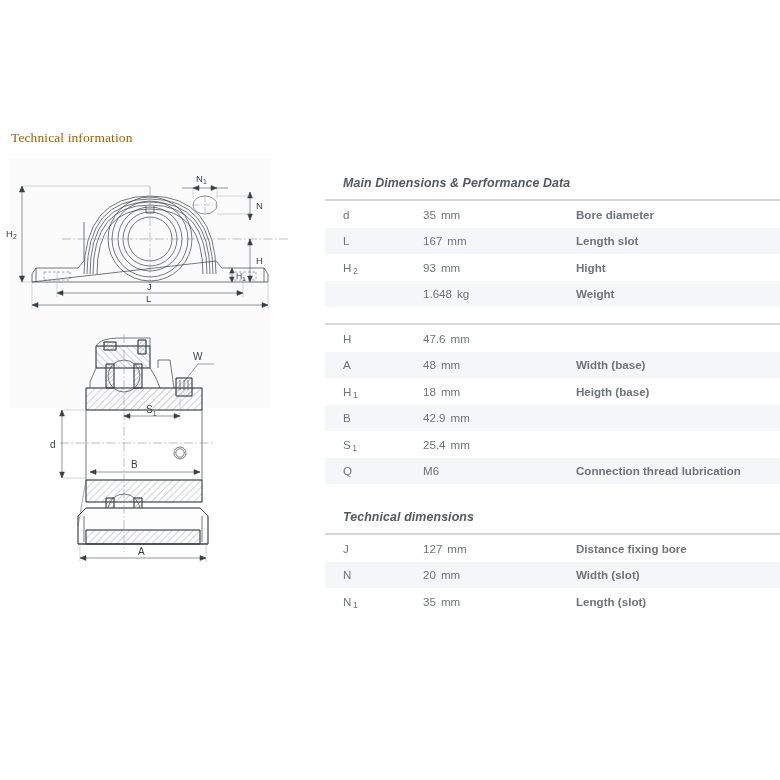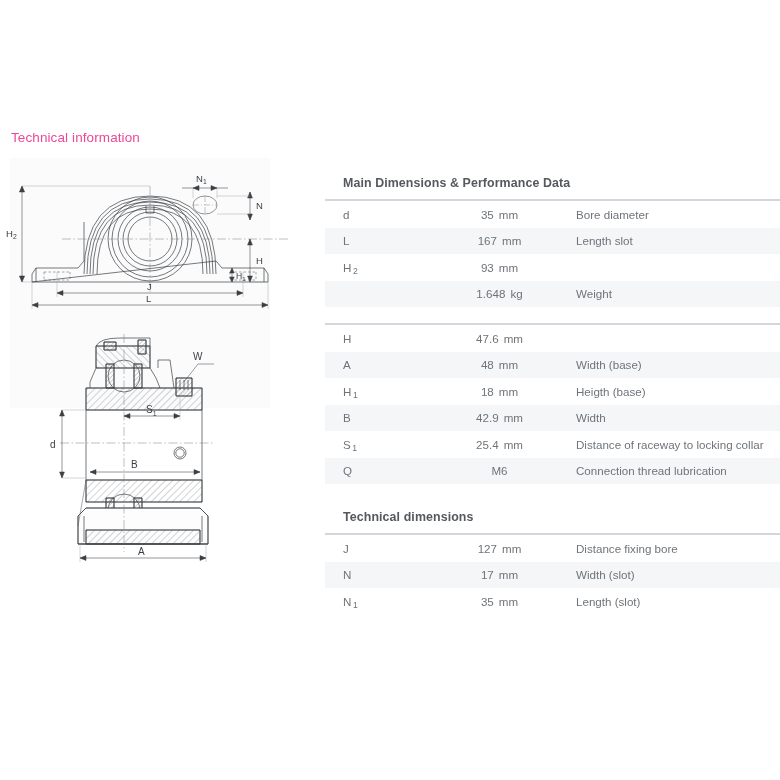--- a/index.html
+++ b/index.html
@@ -16,23 +16,24 @@
     width: 780px; height: 780px;
     overflow: hidden;
     background: #ffffff;
   }
 
   
   #page-title {
     position: absolute;
     left: 11px; top: 130px;
     font-size: 13.5px;
-    color: #ec4899;
+    color: #a16207;
     letter-spacing: .1px;
     white-space: nowrap;
+    font-family: Liberation Serif, serif;
   }
 
   
   #drawings {
     position: absolute;
     left: 0px; top: 162px;
     width: 300px; height: 410px;
   }
   .drawing { position: absolute; left: 0; top: 0; }
   #drawing-top  { width: 300px; height: 150px; top: 0px; }
@@ -51,20 +52,21 @@
     width: 455px;
   }
   .section { width: 100%; }
   .section-header {
     font-size: 12.4px;
     font-weight: bold;
     color: #55595e;
     padding: 10px 0 9px 18px;
     letter-spacing: .1px;
     white-space: nowrap;
+    font-style: italic;
   }
   .section-rule {
     height: 2px;
     background: #d3d7db;
     width: 100%;
   }
   .row {
     display: flex;
     align-items: center;
     height: 26.5px;
@@ -74,24 +76,23 @@
   }
   .row.alt { background: #f5f6f7; }
   .cell-symbol {
     width: 98px;
     padding-left: 18px;
     color: #6f7479;
   }
   .cell-value {
     width: 153px;
     color: #6f7479;
-    text-align: center;
   }
   .cell-value .unit { margin-left: 5px; }
-  .cell-desc { flex: 1; color: #6f7479; }
+  .cell-desc { flex: 1; color: #6f7479; font-weight: bold; }
   .sub {
     font-size: 8.6px;
     vertical-align: baseline;
     position: relative;
     top: 2.5px;
     margin-left: 1.5px;
   }
   .section-gap { height: 16px; }
 </style>
 </head>
@@ -315,20 +316,21 @@
           <div class="cell-desc">Bore diameter</div>
         </div>
         <div class="row alt">
           <div class="cell-symbol"><span>L</span></div>
           <div class="cell-value"><span>167</span><span class="unit">mm</span></div>
           <div class="cell-desc">Length slot</div>
         </div>
         <div class="row">
           <div class="cell-symbol"><span>H</span><span class="sub">2</span></div>
           <div class="cell-value"><span>93</span><span class="unit">mm</span></div>
+          <div class="cell-desc">Hight</div>
         </div>
         <div class="row alt">
           <div class="cell-symbol"><span></span></div>
           <div class="cell-value"><span>1.648</span><span class="unit">kg</span></div>
           <div class="cell-desc">Weight</div>
         </div>
       </div>
       <div class="section-gap"></div>
       <div class="section">
         <div class="section-rule"></div>
@@ -342,45 +344,43 @@
           <div class="cell-desc">Width (base)</div>
         </div>
         <div class="row">
           <div class="cell-symbol"><span>H</span><span class="sub">1</span></div>
           <div class="cell-value"><span>18</span><span class="unit">mm</span></div>
           <div class="cell-desc">Heigth (base)</div>
         </div>
         <div class="row alt">
           <div class="cell-symbol"><span>B</span></div>
           <div class="cell-value"><span>42.9</span><span class="unit">mm</span></div>
-          <div class="cell-desc">Width</div>
         </div>
         <div class="row">
           <div class="cell-symbol"><span>S</span><span class="sub">1</span></div>
           <div class="cell-value"><span>25.4</span><span class="unit">mm</span></div>
-          <div class="cell-desc">Distance of raceway to locking collar</div>
         </div>
         <div class="row alt">
           <div class="cell-symbol"><span>Q</span></div>
           <div class="cell-value"><span>M6</span></div>
           <div class="cell-desc">Connection thread lubrication</div>
         </div>
       </div>
       <div class="section-gap"></div>
       <div class="section">
         <div class="section-header">Technical dimensions</div>
         <div class="section-rule"></div>
         <div class="row">
           <div class="cell-symbol"><span>J</span></div>
           <div class="cell-value"><span>127</span><span class="unit">mm</span></div>
           <div class="cell-desc">Distance fixing bore</div>
         </div>
         <div class="row alt">
           <div class="cell-symbol"><span>N</span></div>
-          <div class="cell-value"><span>17</span><span class="unit">mm</span></div>
+          <div class="cell-value"><span>20</span><span class="unit">mm</span></div>
           <div class="cell-desc">Width (slot)</div>
         </div>
         <div class="row">
           <div class="cell-symbol"><span>N</span><span class="sub">1</span></div>
           <div class="cell-value"><span>35</span><span class="unit">mm</span></div>
           <div class="cell-desc">Length (slot)</div>
         </div>
       </div>
     </div>
 

